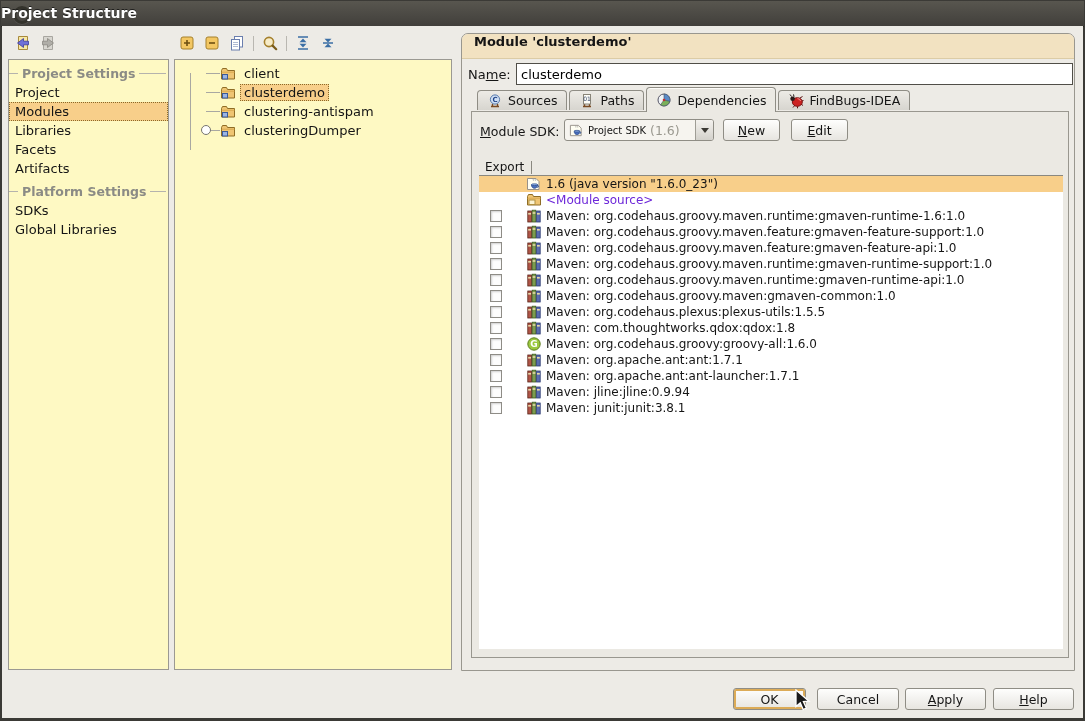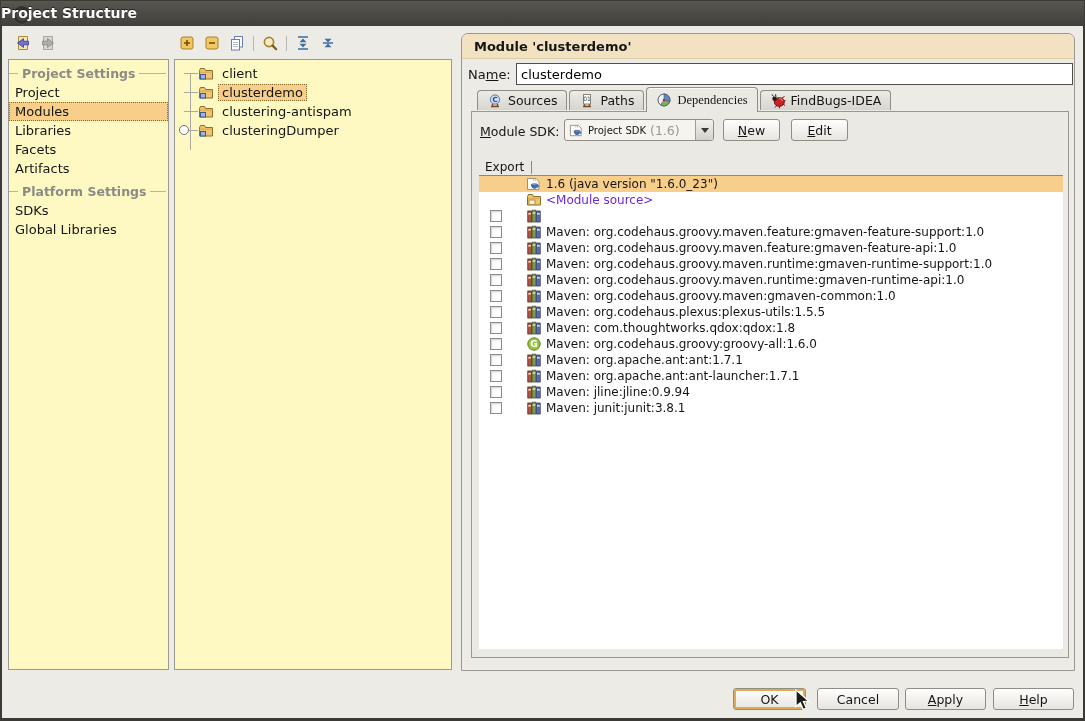--- a/index.html
+++ b/index.html
@@ -27,43 +27,43 @@
   .sb-line{height:1px;background:#b5b3ad;width:9px;flex:none;}
   .sb-line.grow{flex:1;margin-right:2px;}
   .sb-header-text{padding:0 4px;white-space:nowrap;}
   .sb-item{height:17px;line-height:17px;padding-left:5px;border:1px dotted transparent;
            font-size:13px;cursor:default;}
   .sb-item.sel{background:#f8cf8a;border-color:#8a6a2a;}
   
   .tree-panel{left:172px;top:33px;width:276px;height:609px;overflow:hidden;}
   .tree-body{position:relative;padding-top:4px;}
   .tree-trunk{position:absolute;left:15px;top:13px;width:1px;height:77px;background:#a9a8a2;}
-  .tree-row{height:19px;display:flex;align-items:center;padding-left:3px;position:relative;}
+  .tree-row{height:19px;display:flex;align-items:center;padding-left:25px;position:relative;}
   .tree-gutter{width:20px;height:100%;position:relative;flex:none;}
   .tree-gutter::before{content:"";position:absolute;left:6px;top:9px;width:14px;height:1px;background:#a9a8a2;}
   .tree-handle{position:absolute;left:1px;top:4px;width:8px;height:8px;border:1px solid #76756e;
                border-radius:50%;background:#fff;z-index:1;}
   .tree-folder{flex:none;margin-right:4px;display:flex;}
   .tree-label{padding:0 3px;border:1px dotted transparent;white-space:nowrap;font-size:13px;}
   .tree-label.sel{background:#f8cf8a;border-color:#8a6a2a;}
   
   .module-panel{position:absolute;left:459px;top:7px;width:612px;height:636px;background:#edebe6;
                 border:1px solid #99978f;border-radius:7px 7px 0 0;}
   .mp-header{height:24px;background:#f2e2c1;border-bottom:1px solid #dcccA6;border-radius:6px 6px 0 0;
-             display:flex;align-items:center;padding-left:12px;font-weight:bold;font-size:13px;}
+             display:flex;padding-left:12px;font-weight:bold;font-size:13px;}
   .name-label{position:absolute;left:6px;top:33px;font-size:13px;}
   .name-input{position:absolute;left:54px;top:29px;width:547px;height:18px;border:1px solid #504e48;
               background:#fff;font:13px "DejaVu Sans","Liberation Sans",sans-serif;padding:1px 4px;}
   .mn{text-decoration:underline;}
   
   .mp-tabs{position:absolute;left:15px;top:54px;display:flex;align-items:flex-end;height:24px;z-index:2;}
   .tab{display:flex;align-items:center;gap:5px;height:19px;padding:0 9px;margin-right:2px;
        border:1px solid #8f8d85;border-bottom:none;border-radius:4px 4px 0 0;
        background:linear-gradient(#edebe6,#d7d5cf);margin-bottom:2px;font-size:12.5px;}
-  .tab.sel{height:24px;margin-bottom:0;background:#ebe9e3;box-shadow:inset 0 1px 0 #fcfbf8;font-family:Liberation Serif, serif;}
+  .tab.sel{height:24px;margin-bottom:0;background:#ebe9e3;box-shadow:inset 0 1px 0 #fcfbf8;}
   .tab-icon{display:flex;flex:none;}
   
   .tab-panel{position:absolute;left:9px;top:77px;width:596px;height:545px;background:#ebe9e3;
              border:1px solid #99978f;}
   .sdk-label{position:absolute;left:8px;top:12px;font-size:12.5px;}
   .sdk-select{position:absolute;left:92px;top:7px;width:150px;height:22px;background:#f6f4ef;
               border:1px solid #8f8d85;border-radius:3px;display:flex;align-items:center;box-sizing:border-box;}
   .sdk-select .cup{margin-left:4px;display:flex;}
   .sdk-txt{margin-left:4px;white-space:nowrap;font-size:10px;}
   .sdk-ver{color:#9a988f;margin-left:4px;font-size:12.5px;}
@@ -424,20 +424,21 @@
                 <svg width="16" height="16" viewBox="0 0 16 16">
                   <rect x="1.8" y="3" width="3.6" height="11" fill="#b05548" stroke="#5a2318" stroke-width="0.8"></rect>
                   <rect x="6.2" y="2.2" width="3.6" height="11.8" fill="#7d9c4e" stroke="#3c5a1e" stroke-width="0.8"></rect>
                   <rect x="10.6" y="3" width="3.6" height="11" fill="#5a6cae" stroke="#2a3a6e" stroke-width="0.8"></rect>
                   <rect x="2.2" y="5" width="2.8" height="1.6" fill="#e7d9a8"></rect>
                   <rect x="6.6" y="4.2" width="2.8" height="1.6" fill="#e7d9a8"></rect>
                   <rect x="11" y="5" width="2.8" height="1.6" fill="#e7d9a8"></rect>
                 </svg>
 
               </span>
+              <span class="dep-label">Maven: org.codehaus.groovy.maven.runtime:gmaven-runtime-1.6:1.0</span>
             </div>
 
 
             <div class="dep-row">
               <span class="dep-slot">
                 <span class="dep-checkbox"></span>
               </span>
               <span class="dep-icon">
 
                 <svg width="16" height="16" viewBox="0 0 16 16">

